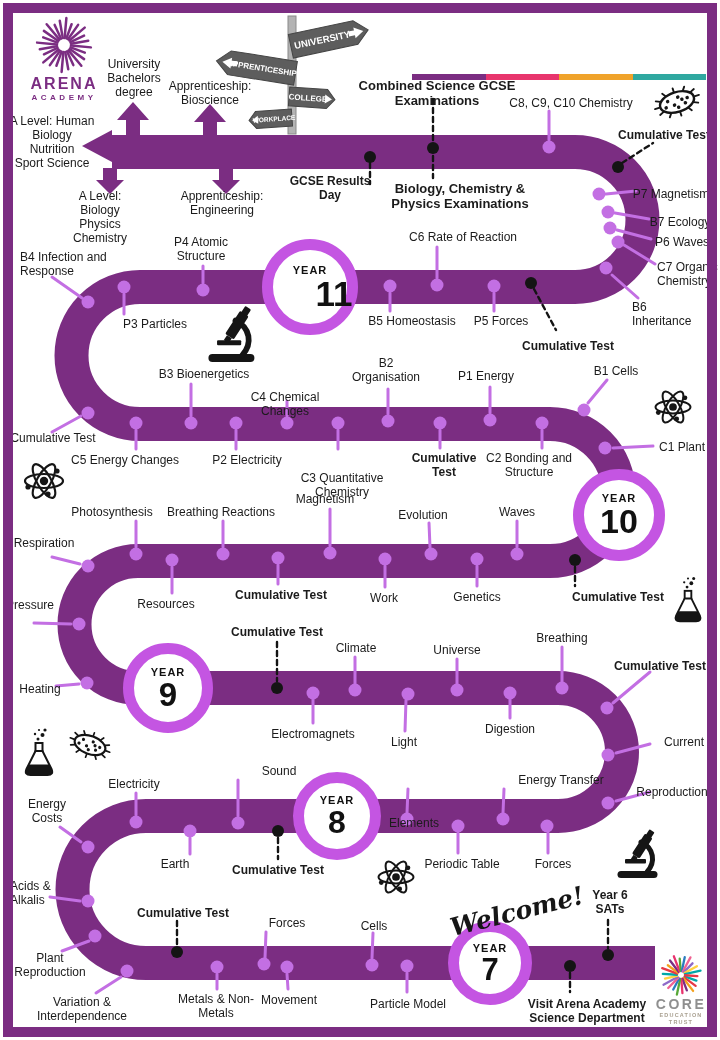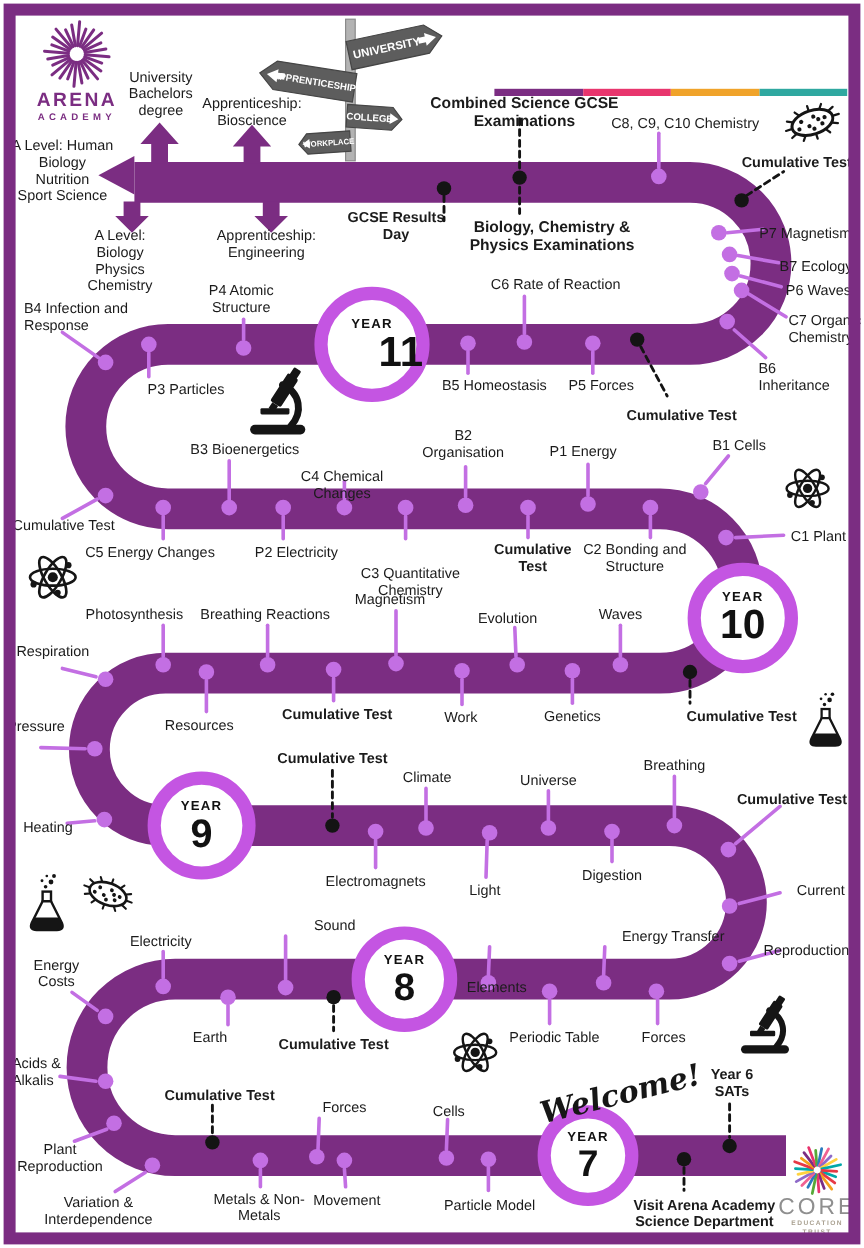--- a/index.html
+++ b/index.html
@@ -21,21 +21,21 @@
   #title .t1{font-size:40px;font-weight:800;letter-spacing:1px;line-height:1;}
   #title .t2{font-size:25px;font-weight:400;line-height:1.15;}
   #bar{position:absolute;left:412px;top:74px;width:294px;height:6px;display:flex;z-index:10;}
   #bar div{flex:1;height:100%;}
   #arena{position:absolute;left:64px;top:75px;transform:translateX(-50%);text-align:center;
          z-index:10;color:var(--road);}
   #arena .a1{font-size:16px;font-weight:800;letter-spacing:2px;line-height:1.1;}
   #arena .a2{font-size:8px;font-weight:700;letter-spacing:3.5px;line-height:1.2;}
   #core{position:absolute;left:681px;top:997px;transform:translateX(-50%);text-align:center;
         z-index:10;color:#8f8f8f;}
-  #core .c1{font-size:19px;font-weight:400;letter-spacing:2.5px;line-height:1.05;}
+  #core .c1{font-size:14px;font-weight:700;letter-spacing:2.5px;line-height:1.05;}
   #core .c2{font-size:5.5px;font-weight:700;letter-spacing:1.2px;color:#a9a090;white-space:pre-line;line-height:1.3;}
   #welcome{position:absolute;left:517px;top:897px;transform:translate(-50%) rotate(-14deg);
            font-family:"DejaVu Serif",serif;font-style:italic;font-weight:700;font-size:25px;
            color:#161616;z-index:10;}
   .sign-text{fill:#fff;font-weight:700;font-family:"Liberation Sans",sans-serif;}
 </style>
 </head>
 <body>
 
 <div id="poster">

